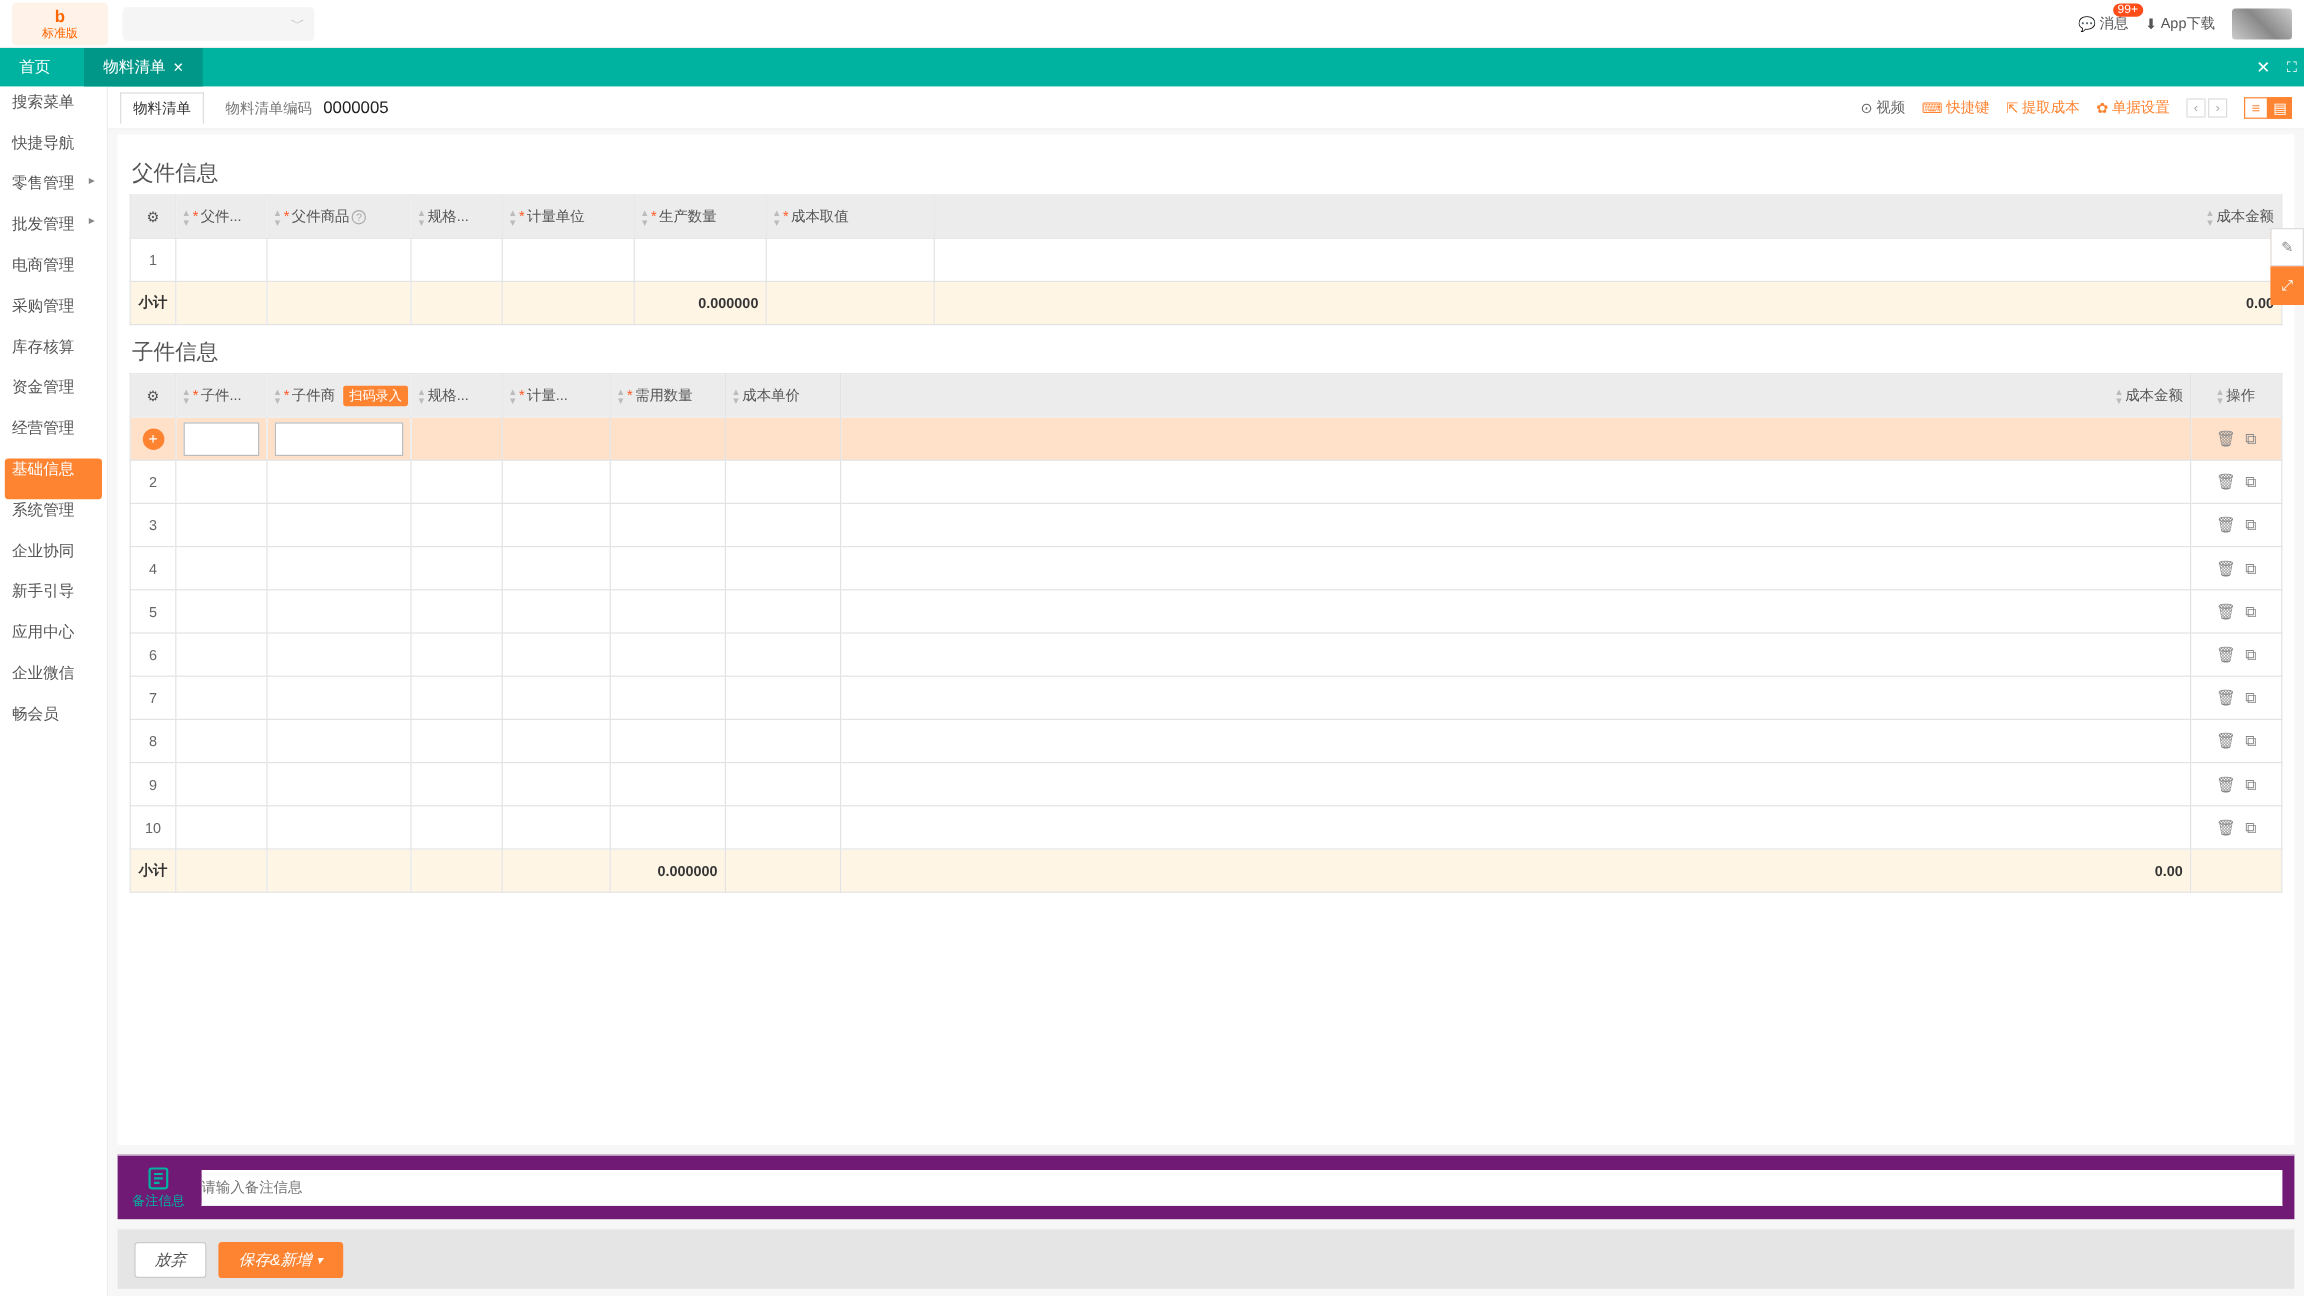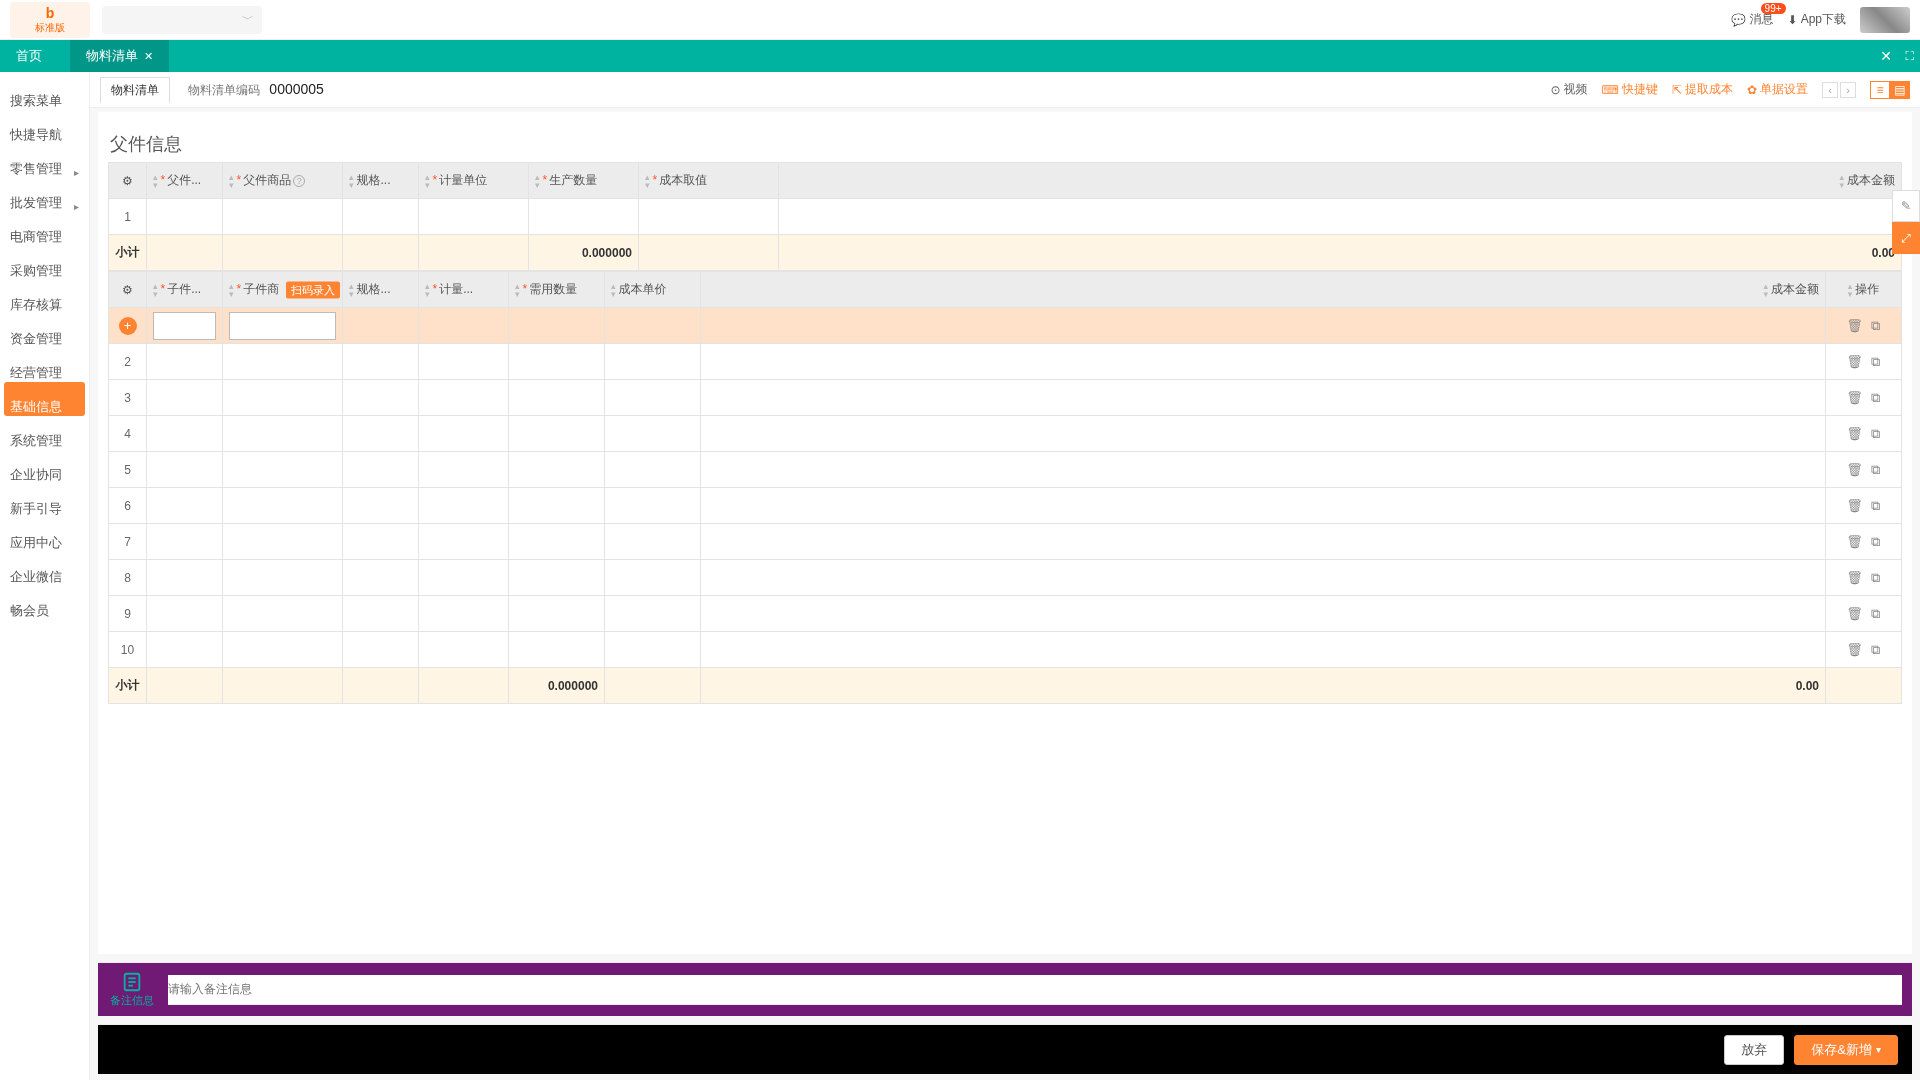--- a/index.html
+++ b/index.html
@@ -19,21 +19,21 @@
 .tab-bar { height: 32px; background: #00b3a1; display: flex; align-items: stretch; position: relative; gap: 12px; }
 .tab { padding: 0 16px; display: flex; align-items: center; color: #fff; cursor: pointer; font-size: 13px; gap: 6px; }
 .tab.active { background: #009688; }
 .tab .closex { font-size: 11px; }
 .tab-bar .tb-close { position: absolute; right: 28px; top: 0; height: 32px; display: flex; align-items: center; color: #fff; cursor: pointer; font-size: 14px; }
 .tab-bar .tb-expand { position: absolute; right: 6px; top: 0; height: 32px; display: flex; align-items: center; color: #fff; cursor: pointer; font-size: 12px; }
 
 
 .layout { display: flex; height: calc(100vh - 72px); }
 .sidebar { width: 90px; background: #fff; border-right: 1px solid #eee; padding-top: 4px; }
-.nav-item { height: 34px; display: flex; align-items: flex-end; justify-content: space-between; padding: 0 10px; cursor: pointer; color: #555; font-size: 13px; }
+.nav-item { height: 34px; display: flex; align-items: flex-start; justify-content: space-between; padding: 0 10px; cursor: pointer; color: #555; font-size: 13px; }
 .nav-item.active { background: #ff8432; color: #fff; border-radius: 3px; margin: 0 4px; padding: 0 6px; }
 .nav-item .caret { font-size: 10px; color: #888; }
 
 
 .main { flex: 1; display: flex; flex-direction: column; background: #f7f7f7; overflow: hidden; }
 .doc-header { height: 36px; background: #fff; display: flex; align-items: center; padding: 0 10px; border-bottom: 1px solid #eee; }
 .doc-tab { padding: 4px 10px; background: #fff; border: 1px solid #ddd; border-bottom: none; font-size: 12px; }
 .doc-code { margin-left: 18px; color: #777; }
 .doc-code .num { color: #222; margin-left: 6px; font-size: 14px; }
 .doc-actions { margin-left: auto; display: flex; align-items: center; gap: 14px; font-size: 12px; }
@@ -69,21 +69,21 @@
 .side-tools { position: fixed; right: 0; top: 190px; display: flex; flex-direction: column; }
 .side-tools div { width: 28px; height: 32px; display: flex; align-items: center; justify-content: center; cursor: pointer; }
 .side-tools .t1 { background: #fff; border: 1px solid #ddd; color: #888; }
 .side-tools .t2 { background: #ff8432; color: #fff; }
 
 .remark-bar { margin: 8px; background: #701a75; border-top: 1px solid #eee; display: flex; align-items: center; padding: 8px 10px; }
 .remark-icon { display: flex; flex-direction: column; align-items: center; color: #00b3a1; font-size: 11px; width: 48px; }
 .remark-icon svg { width: 22px; height: 22px; }
 .remark-input { flex: 1; border: none; border-bottom: 1px solid #eee; height: 30px; margin-left: 12px; font-size: 12px; color: #999; outline: none; }
 
-.footer { height: 50px; background: #000000; border-top: 1px solid #eee; margin: 0 8px 6px 8px; display: flex; align-items: center; justify-content: flex-end; gap: 10px; padding: 0 14px; }
+.footer { height: 50px; background: #e5e5e5; border-top: 1px solid #eee; margin: 0 8px 6px 8px; display: flex; align-items: center; gap: 10px; padding: 0 14px; font-style: italic; }
 .btn { height: 30px; padding: 0 16px; border-radius: 3px; font-size: 13px; cursor: pointer; display: flex; align-items: center; gap: 4px; }
 .btn-default { background: #fff; border: 1px solid #ccc; color: #555; }
 .btn-primary { background: #ff8432; border: 1px solid #ff8432; color: #fff; }
 .btn-primary .dd { font-size: 10px; }
 .q-icon { display:inline-block; width:12px; height:12px; border:1px solid #aaa; border-radius:50%; color:#aaa; font-size:9px; text-align:center; line-height:11px; margin-left:2px;}
 </style>
 </head>
 <body>
 
 <div class="top-header">
@@ -253,20 +253,21 @@
               <td></td>
               <td></td>
               <td></td>
             <td class="ralign">0.000000</td>
             <td></td>
             <td class="ralign">0.00</td>
           </tr>
         </tbody>
       </table>
 
+      <div class="section-title" style="margin-top:10px">子件信息</div>
       <table class="grid">
         <colgroup>
             <col style="width:38px">
             <col style="width:76px">
             <col style="width:120px">
             <col style="width:76px">
             <col style="width:90px">
             <col style="width:96px">
             <col style="width:96px">
             <col>

